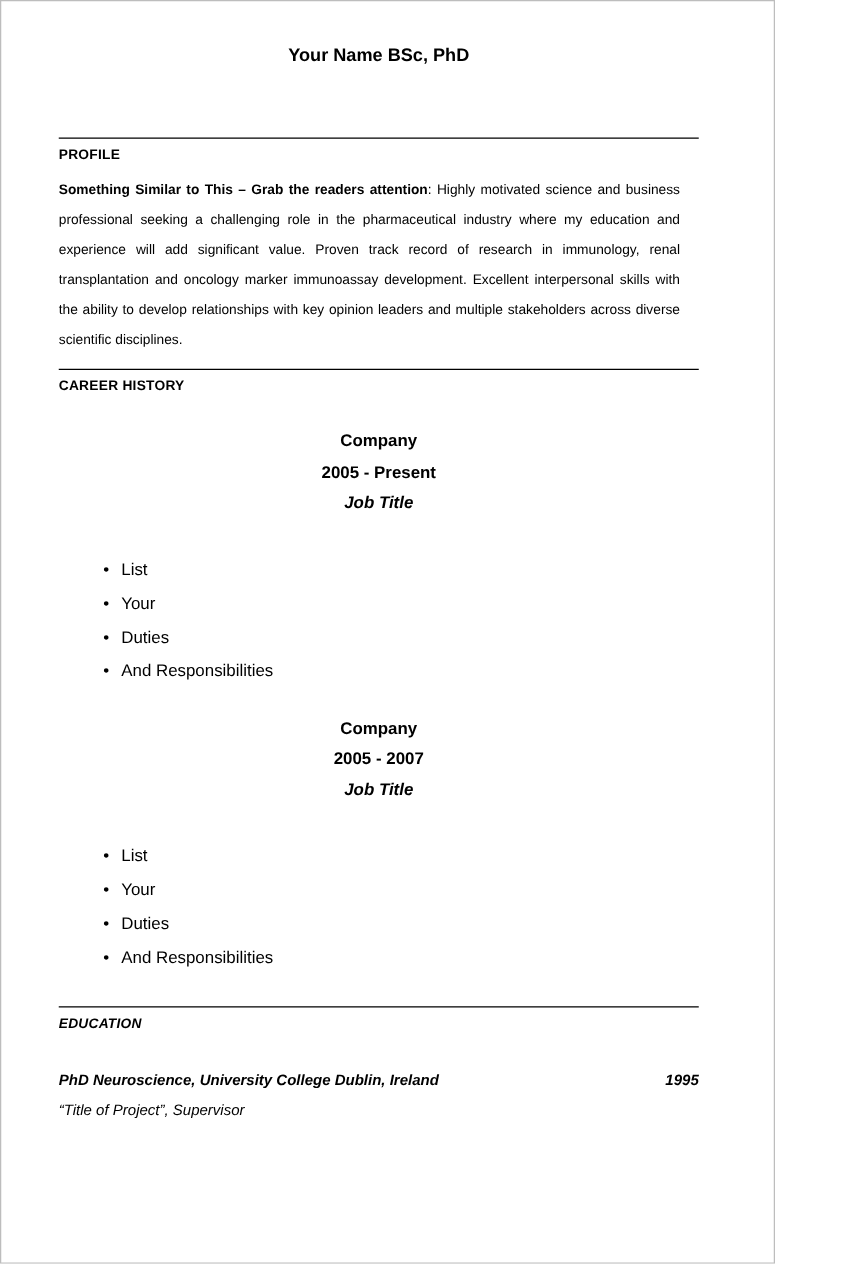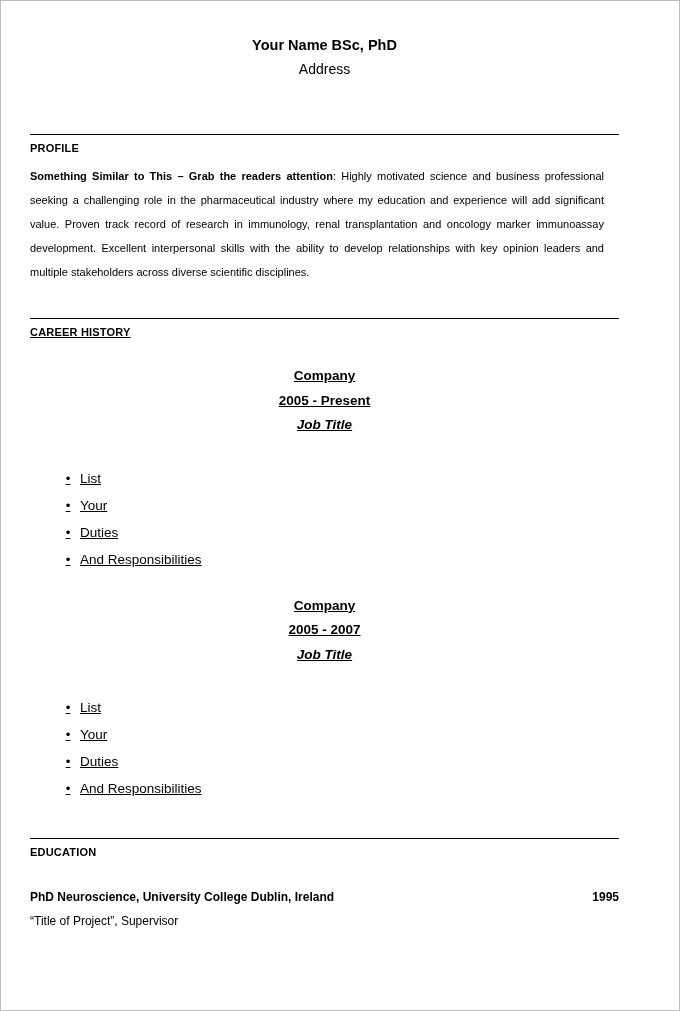--- a/index.html
+++ b/index.html
@@ -1,22 +1,22 @@
 <!DOCTYPE html>
 <html><head>
 <meta charset="utf-8">
 <style>
   html, body { margin: 0; padding: 0; background: #ffffff; }
   .page {
     box-sizing: border-box;
-    width: 680px;
+    width: 620px;
     height: 1011px;
     background: #ffffff;
     border: 1px solid #bdbdbd;
-    padding: 32px 60px 0 29px;
+    padding: 32px 60px 0 46px;
     font-family: "Liberation Sans", "DejaVu Sans", sans-serif;
     color: #000000;
     overflow: hidden;
   }
 
   
   .header { text-align: center; line-height: 24px; }
   .name { font-size: 14.5px; font-weight: bold; }
   .hline { font-size: 14px; }
 
@@ -24,22 +24,22 @@
   .sec-heading {
     margin: 0;
     border-top: 1.5px solid #000000;
     padding-top: 5px;
     font-size: 11px;
     font-weight: bold;
     line-height: 16px;
     letter-spacing: 0.2px;
   }
   .profile-section { margin-top: 53px; }
-  .career-section  { margin-top: 34px; text-decoration: underline; }
-  .education-section { margin-top: 36px; }
+  .career-section  { margin-top: 11px; }
+  .education-section { margin-top: 26px; font-style: italic; }
 
   
   .profile-text {
     margin: 8px 15px 0 0;
     font-size: 11px;
     line-height: 24px;
     text-align: justify;
   }
 
   
@@ -69,21 +69,20 @@
   .edu-line2 { font-weight: bold; }
   .edu-detail { font-weight: normal; }
 </style>
 </head>
 <body>
 
 <div class="page">
 
   <header class="header">
     <div class="name">Your Name BSc, PhD</div>
-    <div class="hline">Address</div>
   </header>
 
   <section class="profile-section">
     <h2 class="sec-heading">PROFILE</h2>
     <p class="profile-text"><b>Something Similar to This – Grab the readers attention</b><span>: Highly motivated science and business professional seeking a challenging role in the pharmaceutical industry where my education and experience will add significant value. Proven track record of research in immunology, renal transplantation and oncology marker immunoassay development. Excellent interpersonal skills with the ability to develop relationships with key opinion leaders and multiple stakeholders across diverse scientific disciplines.</span></p>
   </section>
 
   <section class="career-section">
     <h2 class="sec-heading">CAREER HISTORY</h2>
 

